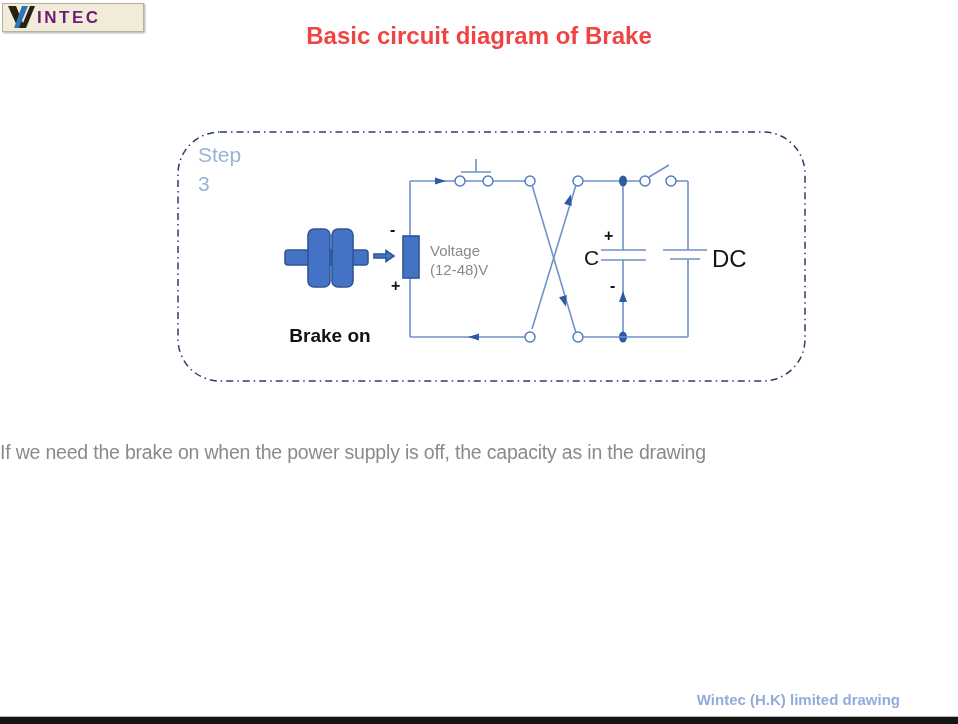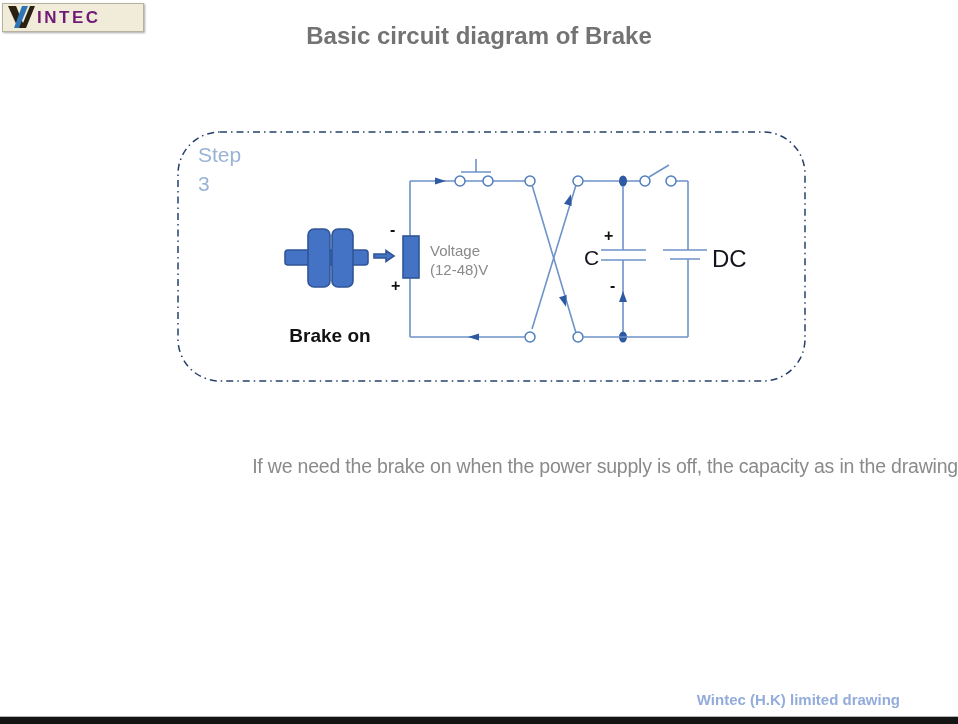--- a/index.html
+++ b/index.html
@@ -13,39 +13,39 @@
     background:#f1ecd9;border:1px solid #b7b2a0;box-shadow:1px 1px 2px rgba(0,0,0,.35);
     display:flex;align-items:center;padding-left:5px;box-sizing:border-box;
   }
   .logo-text{
     font-weight:bold;font-size:17px;letter-spacing:2.5px;color:#701a75;
     margin-left:1px;line-height:1;
   }
   
   .title{
     position:absolute;left:0;top:22px;width:100%;text-align:center;
-    font-size:24px;font-weight:bold;color:#737373;margin:0;
+    font-size:24px;font-weight:bold;color:#ef4444;margin:0;
   }
   
   .diagram{position:absolute;left:160px;top:115px;}
   .wire{stroke:#6e93c9;stroke-width:1.6;fill:none;}
   .node{stroke:#4f7ec0;stroke-width:1.5;fill:#ffffff;}
   .jdot{fill:#2e5aa3;stroke:none;}
   .arr{fill:#2e5aa3;stroke:none;}
   .shape{fill:#4472c4;stroke:#2f5597;stroke-width:1.6;}
   .dashbox{fill:none;stroke:#26406b;stroke-width:1.5;stroke-dasharray:7 4 1.5 4;}
   .t-step{font-size:21px;fill:#9ab3d5;}
   .t-gray{font-size:15px;fill:#8a8a8a;}
   .t-sign{font-size:16px;font-weight:bold;fill:#111111;}
   .t-brake{font-size:19px;font-weight:bold;fill:#111111;text-anchor:middle;}
   .t-cap{font-size:21px;fill:#14141e;}
   .t-dc{font-size:24px;fill:#14141e;}
   
   .body-text{
-    position:absolute;left:0;top:452px;width:100%;text-align:right;margin:0;
+    position:absolute;left:0;top:438px;width:100%;text-align:left;margin:0;
     font-size:19.5px;line-height:29px;color:#8a8a8a;letter-spacing:-0.2px;
   }
   
   .footer{
     position:absolute;right:58px;top:691px;
     font-size:15px;font-weight:600;color:#93acdb;
   }
   .bottom-bar{
     position:absolute;left:0;bottom:0;width:100%;height:7px;background:#141414;
     border-top:1px solid #b5b5b5;

